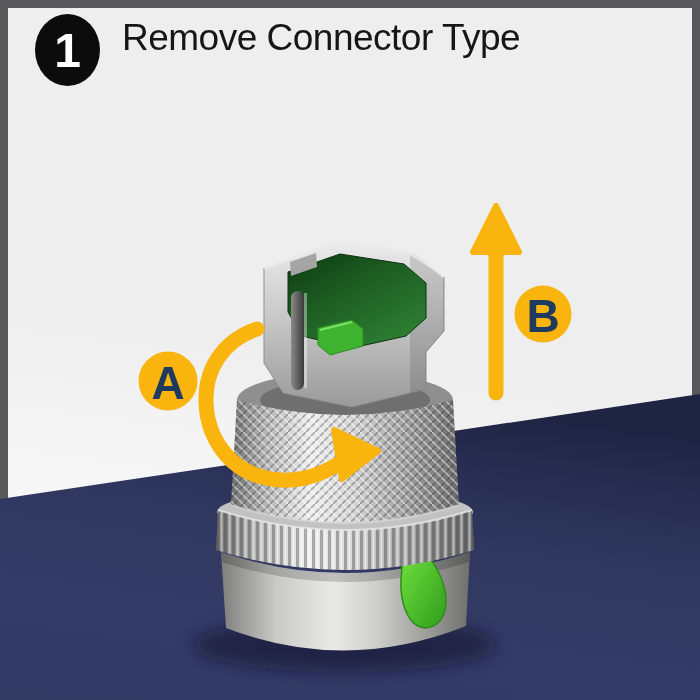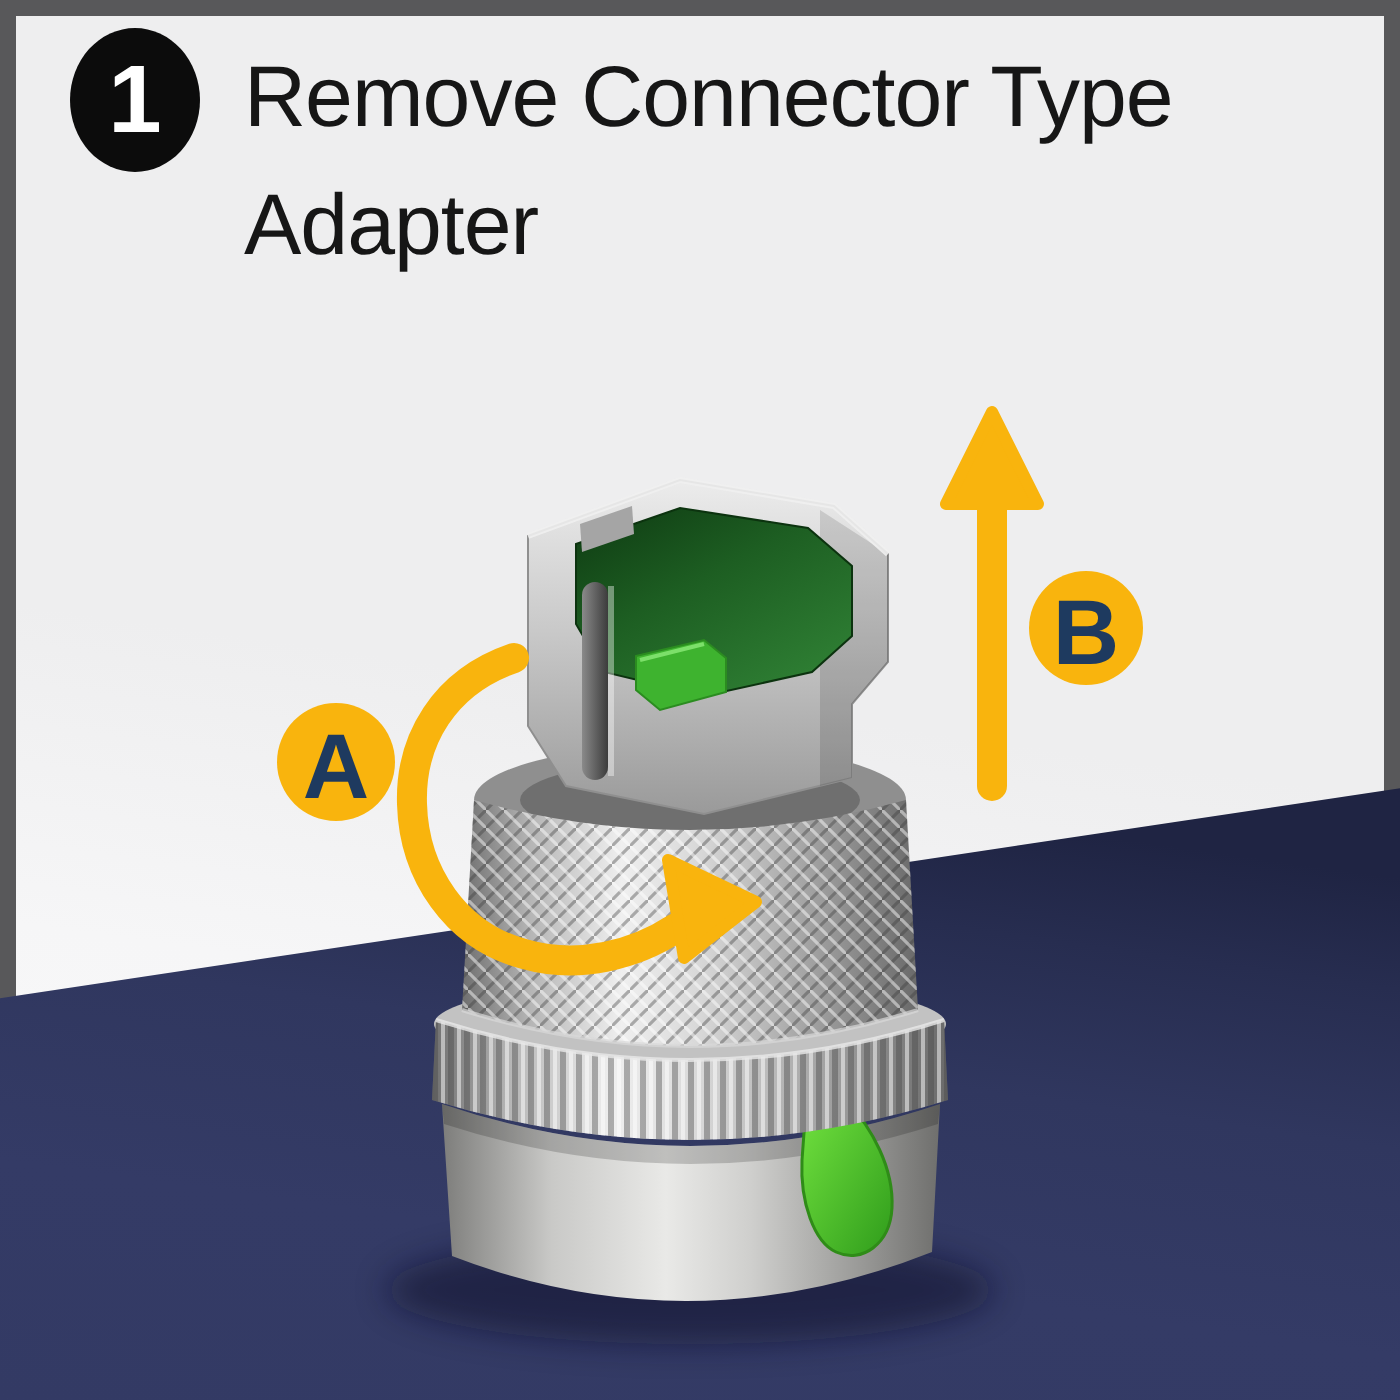--- a/index.html
+++ b/index.html
@@ -18,22 +18,22 @@
   }
   .scene { position:absolute; inset:0; z-index:4; }
   .header { position:absolute; inset:0; z-index:5; pointer-events:none; }
   .step-badge {
     position:absolute; left:35px; top:14px; width:65px; height:72px;
     background:#0c0c0c; border-radius:50%;
     color:#ffffff; display:flex; align-items:center; justify-content:center;
     font-size:48px; font-weight:bold;
   }
   .title {
-    position:absolute; left:122px; top:17px;
-    font-size:43px; line-height:64px; color:#161616; letter-spacing:-0.5px;
+    position:absolute; left:122px; top:6px;
+    font-size:37px; line-height:64px; color:#161616; letter-spacing:-0.5px;
     white-space:nowrap;
   }
   .badge-text { font-size:46px; font-weight:700; fill:#1e3a5f; }
 </style>
 </head>
 <body>
 
 <div class="frame">
 
   <div class="frame-border"></div>
@@ -149,17 +149,16 @@
       <text class="badge-text" x="543" y="316" text-anchor="middle" dominant-baseline="central">B</text>
     </g>
   </svg>
 
   <div class="header">
     <div class="step-badge">
       <span>1</span>
     </div>
     <div class="title">
       <div>Remove Connector Type</div>
-      <div>Adapter</div>
     </div>
   </div>
 
 </div>
 
 </body></html>

